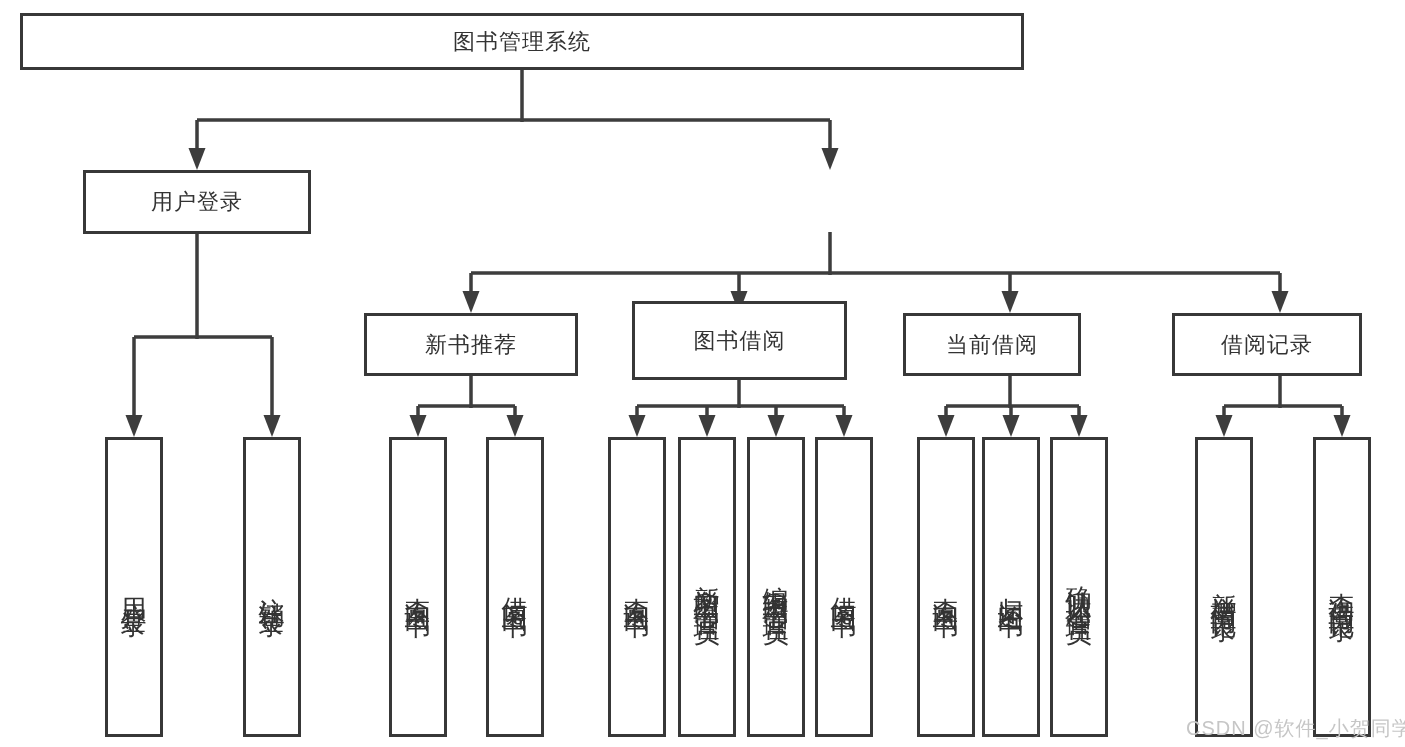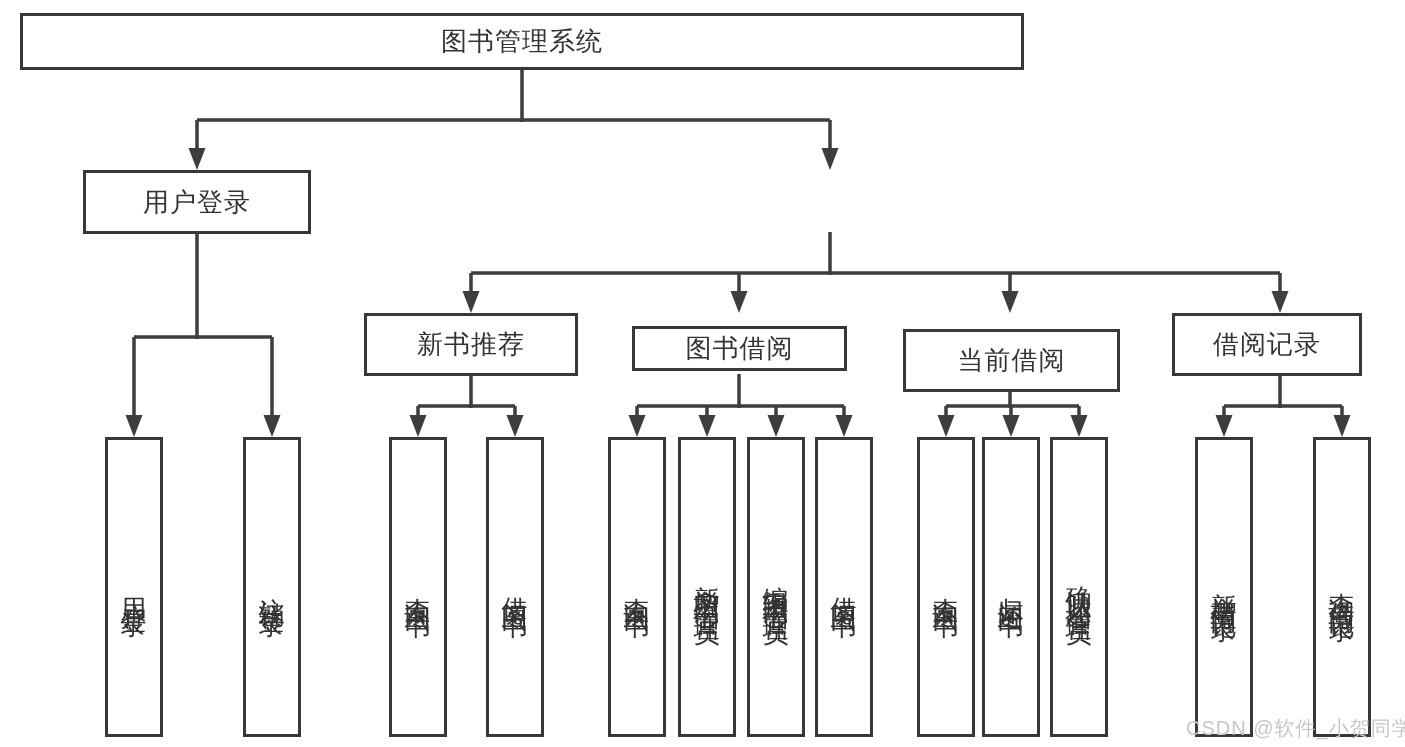--- a/index.html
+++ b/index.html
@@ -8,21 +8,21 @@
     font-family:"Liberation Sans","DejaVu Sans",sans-serif; overflow:hidden;
   }
   .connectors { position:absolute; left:0; top:0; pointer-events:none; }
   .connectors path { fill:none; stroke:#3d3d3d; stroke-width:3.5; }
   .connectors polygon { fill:#3d3d3d; stroke:none; }
   .box {
     position:absolute; box-sizing:border-box; border:3px solid #383838;
     background:#ffffff; display:flex; align-items:center; justify-content:center;
     color:#333333; z-index:2;
   }
-  .box.h span { font-size:26px; letter-spacing:1px; white-space:nowrap; }
+  .box.h span { font-size:22px; letter-spacing:1px; white-space:nowrap; }
   .box.v { width:58px; height:300px; top:437px; }
   .box.v span {
     writing-mode:vertical-rl; text-orientation:mixed;
     font-size:26px; letter-spacing:5px; line-height:1; white-space:nowrap;
   }
   .watermark {
     position:absolute; left:1186px; top:715px; z-index:5;
     font-size:20px; letter-spacing:1px; color:#c6c6c6; white-space:nowrap;
   }
 </style>
@@ -85,24 +85,24 @@
     <span>图书管理系统</span>
   </div>
 
   <div class="box h" style="left:83px;top:170px;width:228px;height:64px">
     <span>用户登录</span>
   </div>
 
   <div class="box h" style="left:364px;top:313px;width:214px;height:63px">
     <span>新书推荐</span>
   </div>
-  <div class="box h" style="left:632px;top:326px;width:215px;height:45px">
+  <div class="box h" style="left:632px;top:301px;width:215px;height:79px">
     <span>图书借阅</span>
   </div>
-  <div class="box h" style="left:903px;top:329px;width:217px;height:63px">
+  <div class="box h" style="left:903px;top:313px;width:178px;height:63px">
     <span>当前借阅</span>
   </div>
   <div class="box h" style="left:1172px;top:313px;width:190px;height:63px">
     <span>借阅记录</span>
   </div>
 
   <div class="box v" style="left:105px">
     <span>用户登录</span>
   </div>
   <div class="box v" style="left:243px">

